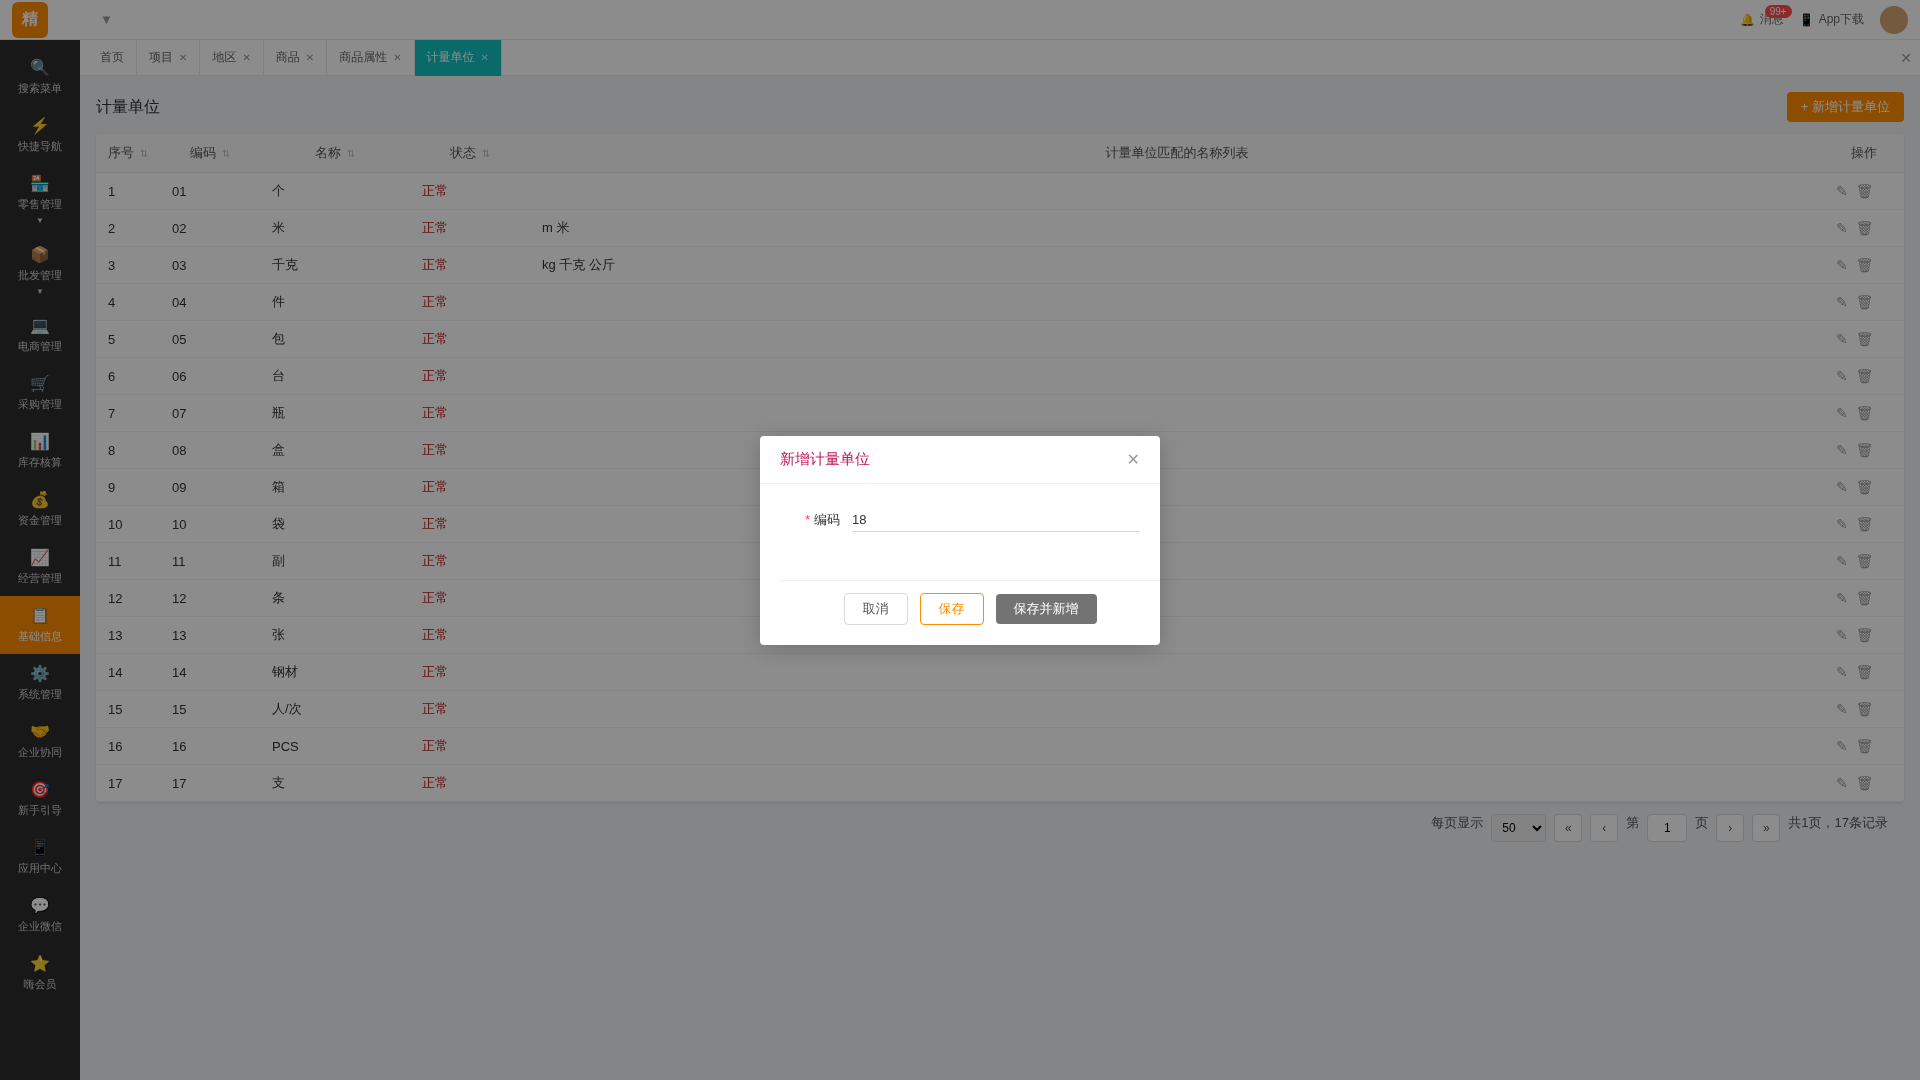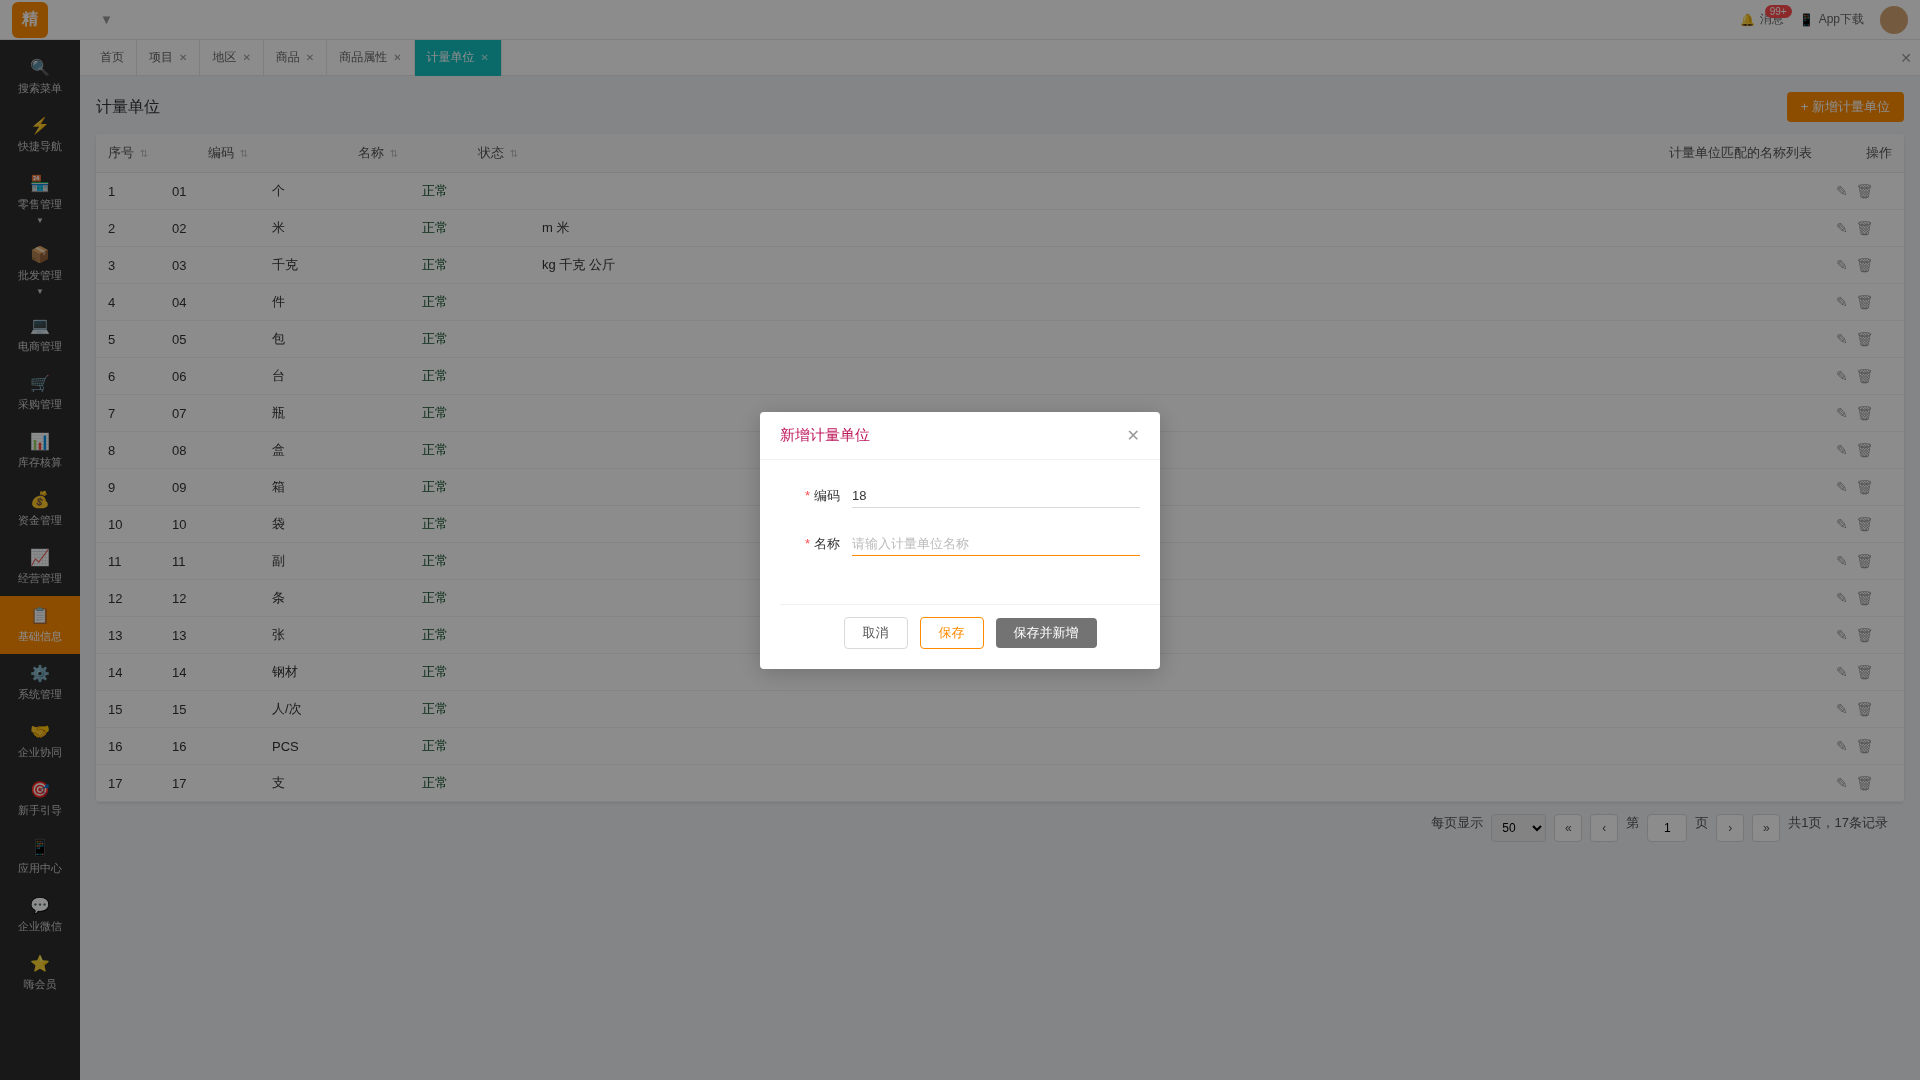--- a/index.html
+++ b/index.html
@@ -43,24 +43,24 @@
     
     .page-content { flex: 1; padding: 16px; overflow: auto; position: relative; }
 
     
     .page-header { display: flex; align-items: center; justify-content: space-between; margin-bottom: 12px; }
     .page-title { font-size: 16px; font-weight: 500; color: #333; }
     .btn-add { background: #ff8c00; color: white; border: none; border-radius: 4px; padding: 6px 14px; cursor: pointer; font-size: 13px; }
 
     
     .data-table { width: 100%; background: white; border-collapse: collapse; border-radius: 4px; overflow: hidden; box-shadow: 0 1px 3px rgba(0,0,0,0.1); }
-    .data-table th { background: #fafafa; padding: 10px 12px; text-align: right; font-weight: 500; color: #555; border-bottom: 1px solid #e8e8e8; font-size: 13px; white-space: nowrap; }
+    .data-table th { background: #fafafa; padding: 10px 12px; text-align: center; font-weight: 500; color: #555; border-bottom: 1px solid #e8e8e8; font-size: 13px; white-space: nowrap; }
     .data-table td { padding: 9px 12px; border-bottom: 1px solid #f0f0f0; color: #333; font-size: 13px; }
     .sort-icon { color: #bbb; font-size: 10px; margin-left: 2px; }
-    .status-normal { color: #14532d; }
+    .status-normal { color: #b91c1c; }
     .action-icons { display: flex; gap: 8px; }
     .action-icon { color: #999; cursor: pointer; font-size: 14px; }
 
     
     .pagination { display: flex; justify-content: flex-end; padding: 12px 16px; gap: 8px; font-size: 13px; color: #555; }
     .page-select { border: 1px solid #d9d9d9; border-radius: 4px; padding: 2px 6px; font-size: 12px; }
     .page-btn { width: 28px; height: 28px; border: 1px solid #d9d9d9; border-radius: 4px; display: flex; align-items: center; justify-content: center; cursor: pointer; background: white; color: #555; font-size: 12px; }
     .page-input { width: 40px; border: 1px solid #d9d9d9; border-radius: 4px; padding: 2px 4px; text-align: center; font-size: 12px; }
 
     
@@ -487,26 +487,20 @@
         <span class="modal-title">新增计量单位</span>
         <span class="modal-close">✕</span>
       </div>
       <div class="modal-body">
         <div class="form-row">
           <div class="form-label">
             <span class="required">*</span><span>编码</span>
           </div>
           <input class="form-input" type="text" value="18" style="">
         </div>
-        <div class="form-row">
-          <div class="form-label">
-            <span class="required">*</span><span>名称</span>
-          </div>
-          <input class="form-input orange-border" type="text" placeholder="请输入计量单位名称" style="">
-        </div>
       </div>
       <div class="modal-footer">
         <button class="btn-cancel">取消</button>
         <button class="btn-save">保存</button>
         <button class="btn-save-add">保存并新增</button>
       </div>
     </div>
   </div>
 
 </div>

